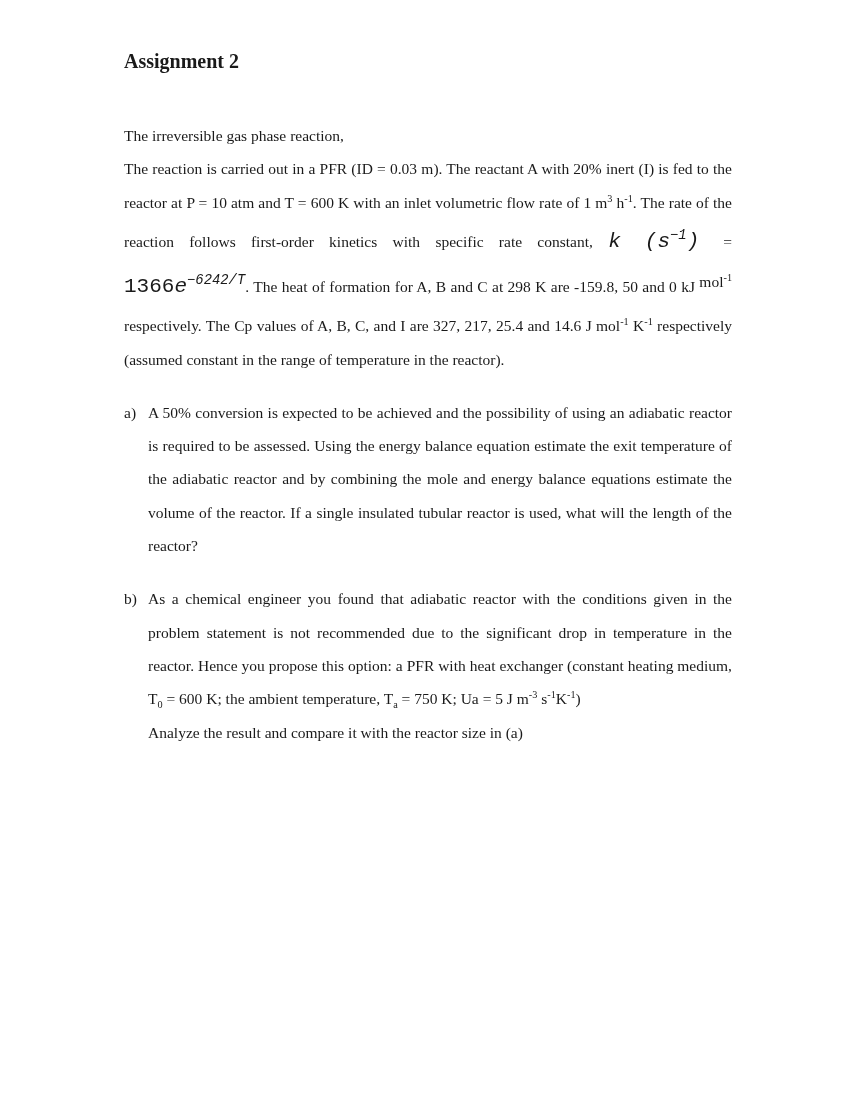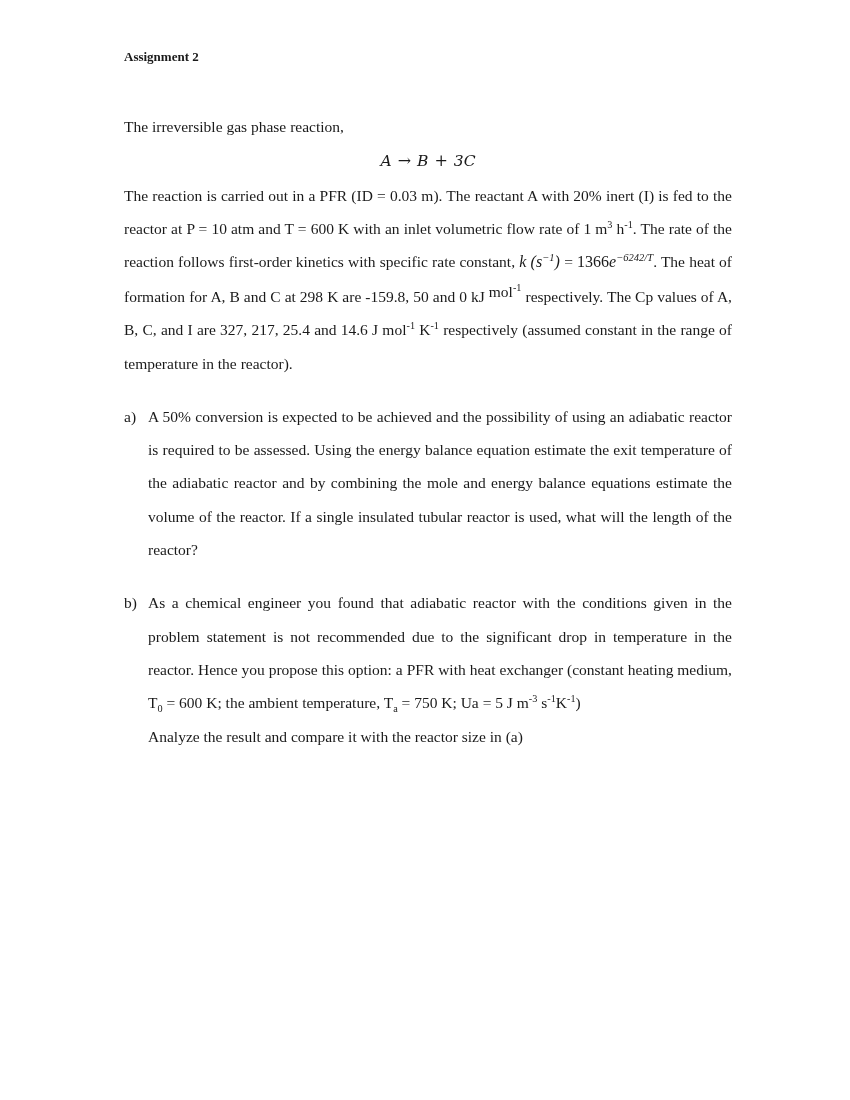--- a/index.html
+++ b/index.html
@@ -23,21 +23,21 @@
     height: 1100px;
     background: #ffffff;
   }
   .content {
     position: absolute;
     left: 124px;
     top: 48px;
     width: 608px;
   }
   .doc-title {
-    font-size: 13px;
+    font-size: 20px;
     line-height: 1.35;
     margin: 0 0 30px 0;
     text-align: left;
   }
   .para {
     font-size: 15.5px;
     line-height: 2.15;
     margin: 0;
     text-align: justify;
     text-justify: inter-word;
@@ -57,22 +57,22 @@
   .math {
     font-style: italic;
     font-family: "DejaVu Serif", "Liberation Serif", serif;
     font-size: 15.5px;
   }
   .math-up {
     font-style: normal;
   }
   .mathblock {
     font-style: italic;
-    font-family: Liberation Serif, serif;
-    font-size: 16px;
+    font-family: Liberation Mono, monospace;
+    font-size: 21px;
     white-space: nowrap;
   }
   sup, sub {
     font-size: 0.66em;
     line-height: 0;
   }
   sup { vertical-align: super; }
   sub { vertical-align: sub; }
   .raised {
     position: relative;
@@ -110,23 +110,20 @@
 </head>
 <body>
 
 <div class="page">
   <div class="content">
 
     <h1 class="doc-title">Assignment 2</h1>
 
     <p class="para lead">The irreversible gas phase reaction,</p>
 
-    <div class="eq-display">
-      <span class="math">A</span><span class="math-up" style="padding:0 6px;">→</span><span class="math">B</span><span class="math-up" style="padding:0 6px;">+</span><span class="math">3C</span>
-    </div>
 
     <p class="para"><span>The reaction is carried out in a PFR (ID = 0.03 m). The reactant A with 20% inert (I) is fed to the reactor at P = 10 atm and T = 600 K with an inlet volumetric flow rate of 1 m</span><sup>3</sup><span> h</span><sup>-1</sup><span>. The rate of the reaction follows first-order kinetics with specific rate constant, </span><span class="mathblock"><span>k</span><span> (s</span><sup>−1</sup><span>) </span></span><span class="math-up">=</span> <span class="mathblock"><span class="math-up">1366</span><span>e</span><sup>−6242/T</sup></span><span>. The heat of formation for A, B and C at 298 K are -159.8, 50 and 0 kJ </span><span class="raised nowrap"><span>mol</span><sup>-1</sup></span><span> respectively. The Cp values of A, B, C, and I are 327, 217, 25.4 and 14.6 J mol</span><sup>-1</sup><span> K</span><sup>-1</sup><span> respectively (assumed constant in the range of temperature in the reactor).</span></p>
 
     <ol class="items">
 
       <li>
         <span class="marker">a)</span>
         <span class="itemtext">A 50% conversion is expected to be achieved and the possibility of using an adiabatic reactor is required to be assessed. Using the energy balance equation estimate the exit temperature of the adiabatic reactor and by combining the mole and energy balance equations estimate the volume of the reactor. If a single insulated tubular reactor is used, what will the length of the reactor?</span>
       </li>
 

